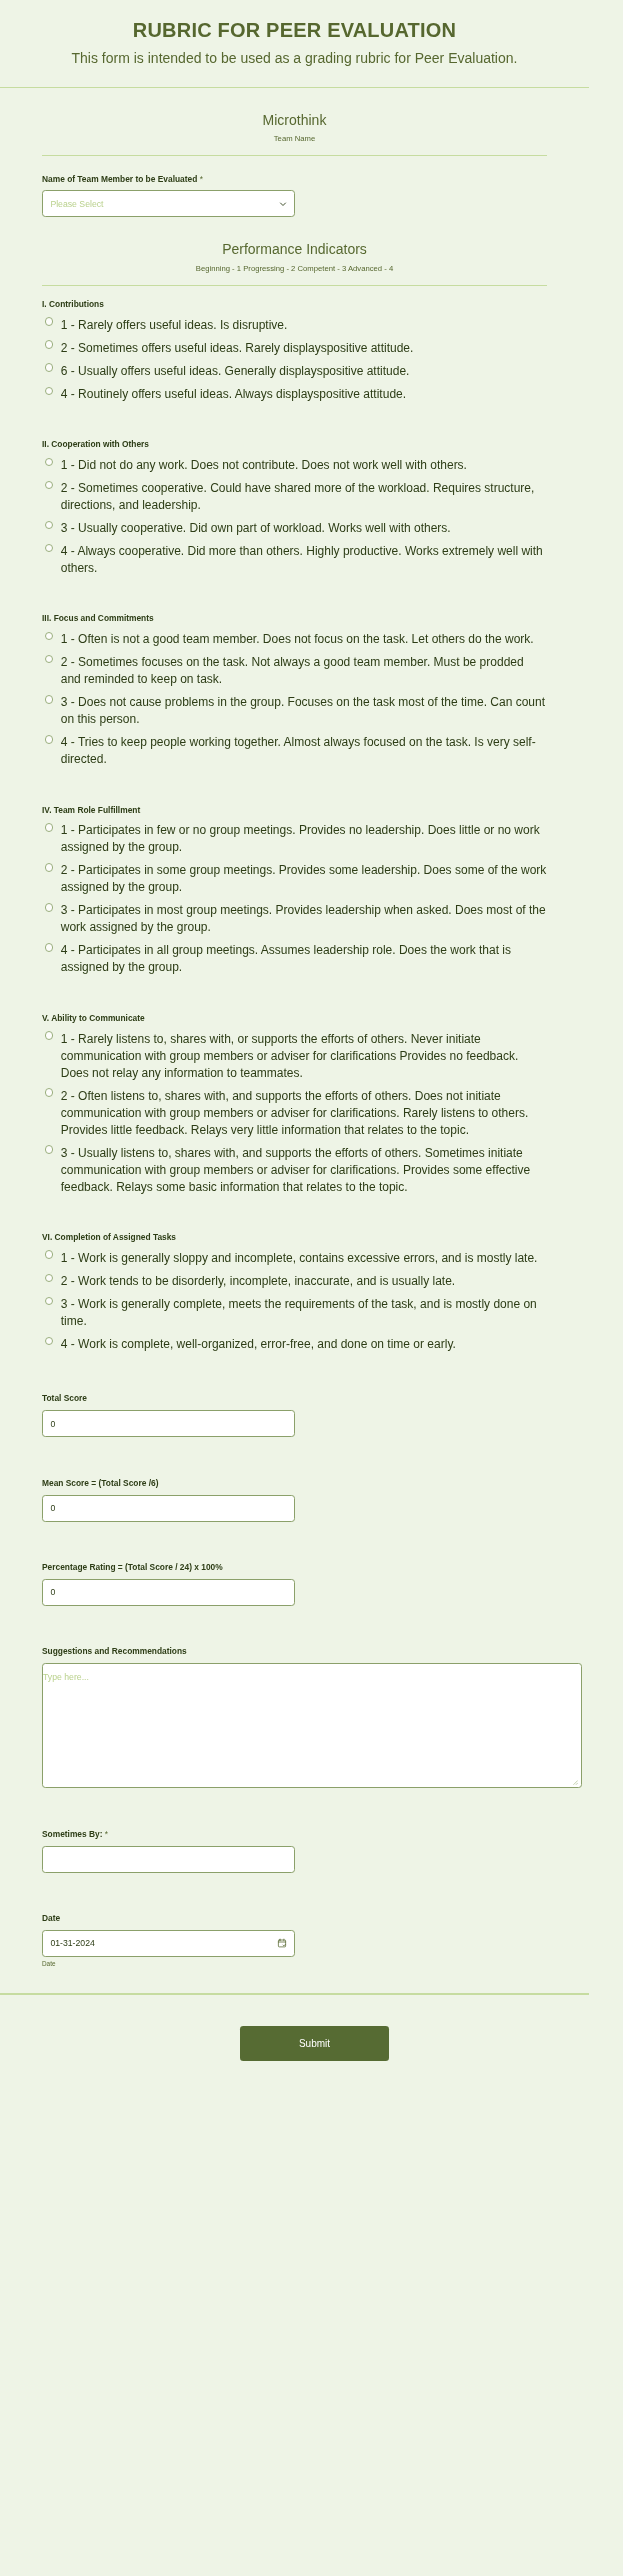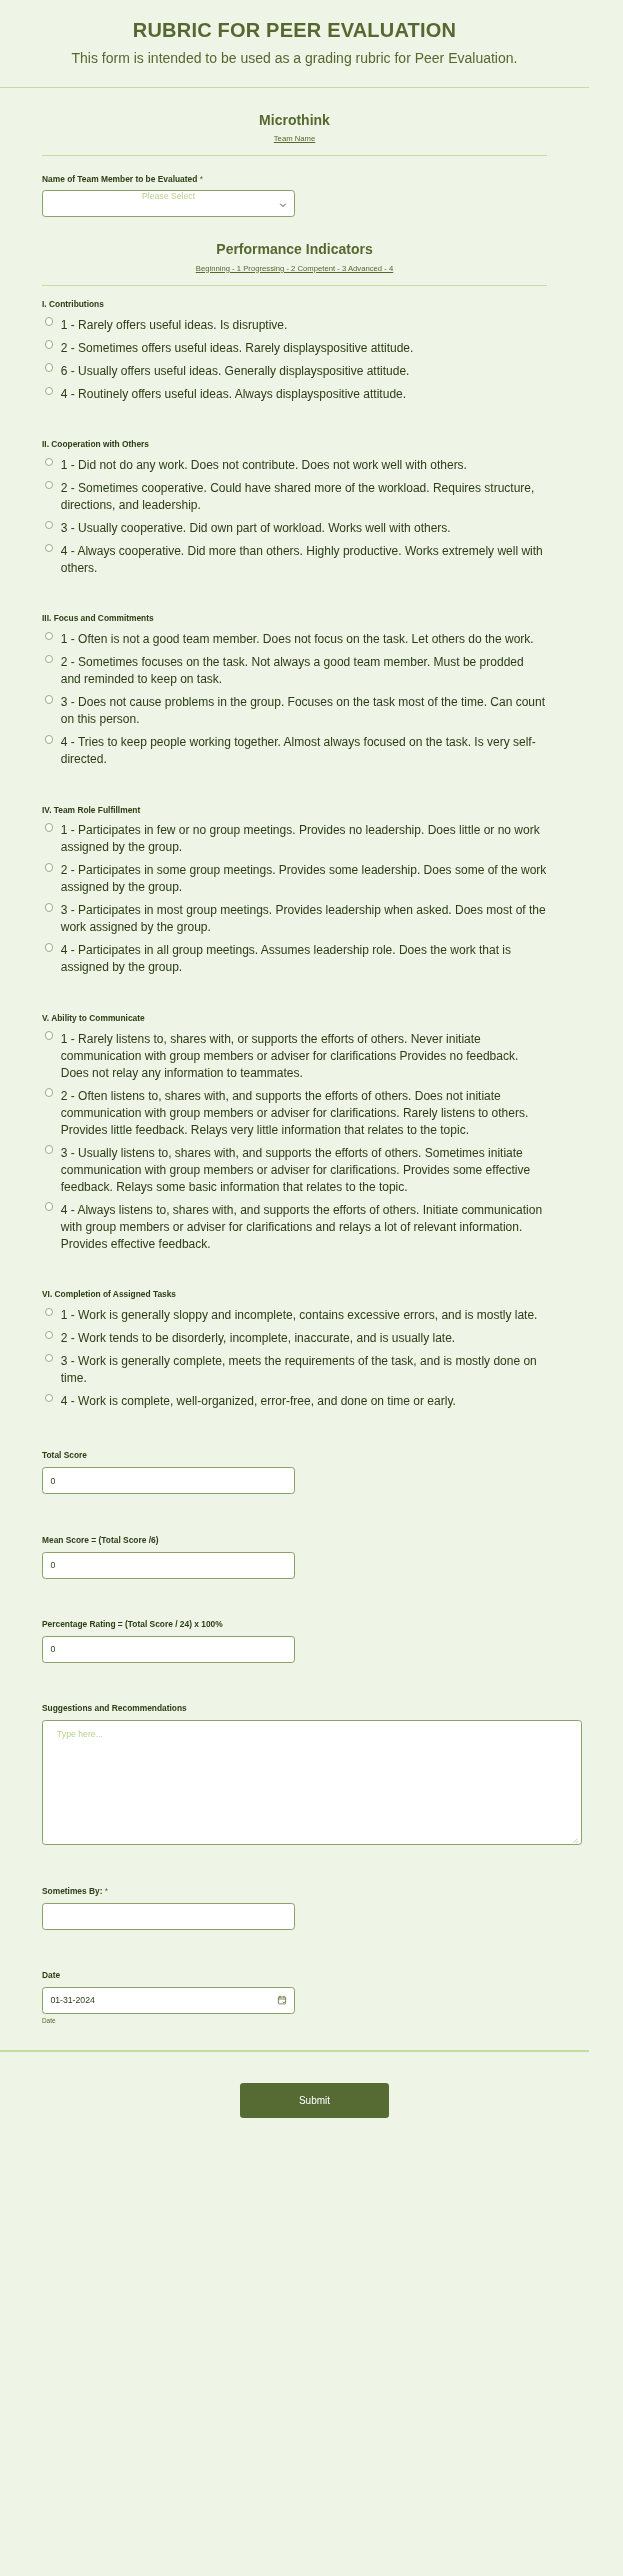--- a/index.html
+++ b/index.html
@@ -46,29 +46,28 @@
 
   
   .band{padding:0 42px;}
   .sec-head{
     text-align:center;
     padding:24px 0 0 0;
   }
   .sec-head h2{
     margin:0 0 5.4px 0;
     font-size:14px;
-    font-weight:700;
+    font-weight:400;
     color:var(--ink-soft);
     line-height:1.2;
   }
   .sec-head .sub{
     font-size:7.7px;
     color:var(--ink-soft);
     line-height:1.3;
-    text-decoration:underline;
   }
   .sec-rule{
     height:0.7px;
     background:var(--green-line);
     margin:11.4px 0 0 0;
   }
 
   
   .field{padding:17.4px 0 0 0;}
   .field-label{
@@ -92,40 +91,40 @@
     background:var(--field-bg);
     border:0.7px solid var(--field-border);
     border-radius:3.3px;
     display:flex;
     align-items:center;
     padding:0 7.4px;
     font-size:8.7px;
     color:var(--ink);
     position:relative;
   }
-  .control.placeholder-text{color:var(--placeholder);flex-direction:column;}
+  .control.placeholder-text{color:var(--placeholder);}
   .control .chev{
     margin-left:auto;
     width:8px;height:8px;
     color:var(--ink);
     display:flex;align-items:center;justify-content:center;
   }
   .control .cal{
     margin-left:auto;
     width:10px;height:10px;
     display:flex;align-items:center;justify-content:center;
     color:var(--ink-soft);
   }
   .textarea-box{
     width:540px;
     height:125px;
     background:var(--field-bg);
     border:0.7px solid var(--field-border);
     border-radius:3.3px;
-    padding:8px 14px;
+    padding:8px 0;
     font-size:8.7px;
     color:var(--placeholder);
     position:relative;
     overflow:hidden;
   }
   .resize-grip{
     position:absolute;
     right:2.7px;bottom:2px;
     width:7.4px;height:7.4px;
     color:#9bb07b;
@@ -318,24 +317,20 @@
           <span class="ropt-label">1 -  Rarely listens to, shares with, or supports the efforts of others. Never initiate communication with group members or adviser for clarifications Provides no feedback. Does not relay any information to teammates.</span>
         </div>
       <div class="ropt">
           <span class="radio"></span>
           <span class="ropt-label">2 -  Often listens to, shares with, and supports the efforts of others. Does not initiate communication with group members or adviser for clarifications. Rarely listens to others. Provides little feedback. Relays very little information that relates to the topic.</span>
         </div>
       <div class="ropt">
           <span class="radio"></span>
           <span class="ropt-label">3 -  Usually listens to, shares with, and supports the efforts of others. Sometimes initiate communication with group members or adviser for clarifications. Provides some effective feedback. Relays some basic information that relates to the topic.</span>
         </div>
-      <div class="ropt">
-          <span class="radio"></span>
-          <span class="ropt-label">4 -  Always listens to, shares with, and supports the efforts of others. Initiate communication with group members or adviser for clarifications and relays a lot of relevant information.  Provides effective feedback.</span>
-        </div>
     </div>
     <div class="gap-lg"></div>
 
     <div class="rgroup">
       <div class="rgroup-title">VI. Completion of Assigned Tasks</div>
       <div class="ropt">
           <span class="radio"></span>
           <span class="ropt-label">1 -  Work is generally sloppy and incomplete, contains excessive errors, and is mostly late.</span>
         </div>
       <div class="ropt">

